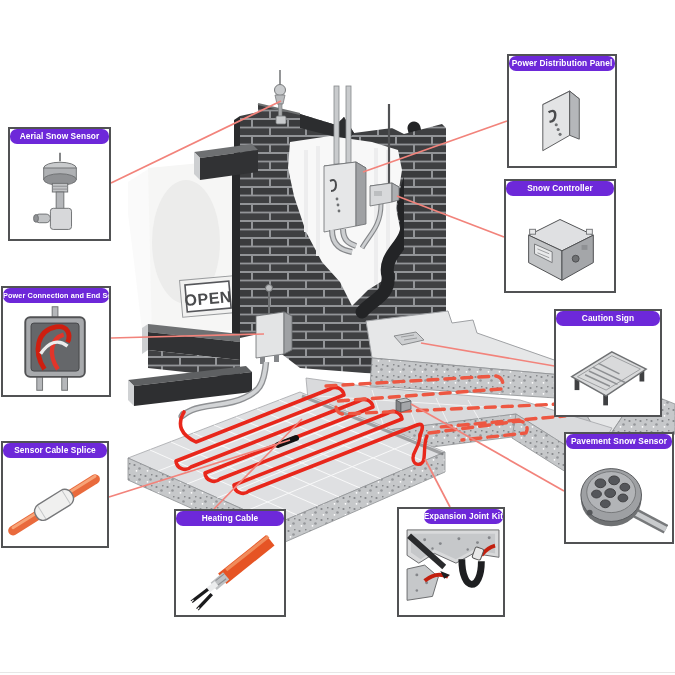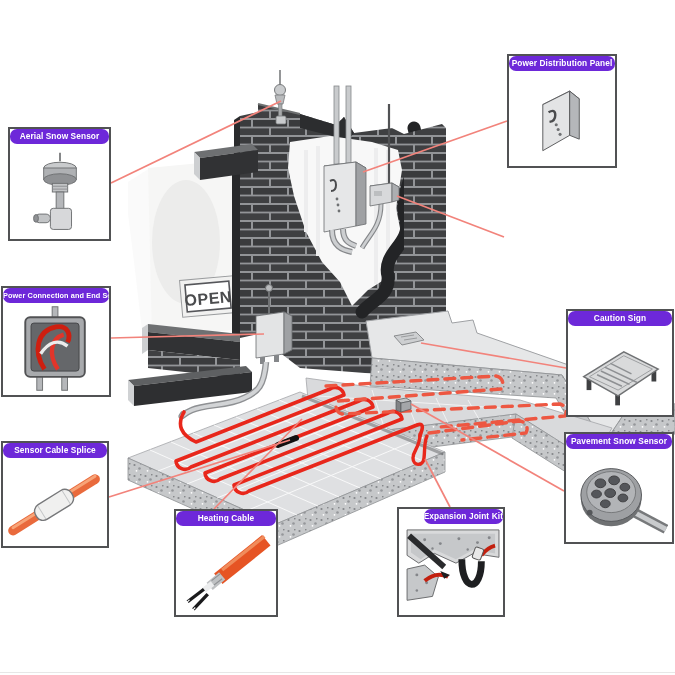--- a/index.html
+++ b/index.html
@@ -254,22 +254,39 @@
     <polygon points="30,30 58,16 58,62 30,78" fill="#e3e4e5" stroke="#595a5c"></polygon>
     <polygon points="58,16 68,24 68,66 58,62" fill="#b5b7ba" stroke="#595a5c"></polygon>
     <path d="M36,38 q7,-4 7,3 q0,6 -6,7" fill="none" stroke="#4a4b4d" stroke-width="2.5"></path>
     <circle cx="44" cy="51" r="1.6" fill="#6f7173"></circle>
     <circle cx="46" cy="56" r="1.6" fill="#6f7173"></circle>
     <circle cx="48" cy="61" r="1.6" fill="#6f7173"></circle>
   </svg>
       </div>
 </div>
 
-
-<div class="callout" style="left:566px;top:309px;width:108px;height:108px;">
+<div class="callout" style="left:504px;top:179px;width:112px;height:114px;">
+  <div class="hdr">Snow Controller</div>
+  <div class="art">
+        <svg width="98" height="90" viewBox="0 0 100 90">
+    <polygon points="18,36 50,20 84,36 52,52" fill="#dfe0e2" stroke="#4e4f51"></polygon>
+    <polygon points="18,36 52,52 52,82 18,64" fill="#c2c4c6" stroke="#4e4f51"></polygon>
+    <polygon points="52,52 84,36 84,64 52,82" fill="#a4a6a9" stroke="#4e4f51"></polygon>
+    <polygon points="24,45 42,53 42,64 24,55" fill="#e8e9ea" stroke="#77797b"></polygon>
+    <line x1="27" y1="50" x2="39" y2="55" stroke="#9a9c9e"></line>
+    <line x1="27" y1="54" x2="39" y2="59" stroke="#9a9c9e"></line>
+    <circle cx="66" cy="60" r="3.5" fill="#6f7173" stroke="#4e4f51"></circle>
+    <rect x="72" y="46" width="6" height="5" fill="#8e9093"></rect>
+    <rect x="19" y="30" width="6" height="5" fill="#e8e9ea" stroke="#77797b"></rect>
+    <rect x="77" y="30" width="6" height="5" fill="#e8e9ea" stroke="#77797b"></rect>
+  </svg>
+      </div>
+</div>
+
+<div class="callout" style="left:554px;top:309px;width:108px;height:108px;">
   <div class="hdr">Caution Sign</div>
   <div class="art">
         <svg width="96" height="84" viewBox="0 0 100 88">
     <rect x="15" y="52" width="5" height="12" fill="#3f4042"></rect>
     <rect x="45" y="68" width="5" height="12" fill="#3f4042"></rect>
     <rect x="83" y="44" width="5" height="11" fill="#3f4042"></rect>
     <rect x="53" y="26" width="4" height="9" fill="#3f4042"></rect>
     <polygon points="12,50 54,24 90,42 48,70" fill="#d9dadb" stroke="#707274" stroke-width="1.5"></polygon>
     <polygon points="18,50 54,28 84,42 48,64" fill="none" stroke="#9a9c9e"></polygon>
     <g stroke="#8e9093" stroke-width="1.6">
@@ -329,21 +346,21 @@
     <line x1="6" y1="71" x2="92" y2="17" stroke="#f7a478" stroke-width="3" stroke-linecap="round"></line>
     <g transform="rotate(-32 49 47)">
       <rect x="27" y="38" width="44" height="18" rx="8" fill="#f0f0ef" stroke="#77787a" stroke-width="1.5"></rect>
       <line x1="34" y1="39" x2="34" y2="55" stroke="#c2c4c6"></line>
       <line x1="64" y1="39" x2="64" y2="55" stroke="#c2c4c6"></line>
     </g>
   </svg>
       </div>
 </div>
 
-<div class="callout" style="left:174px;top:509px;width:104px;height:108px;">
+<div class="callout" style="left:174px;top:509px;width:112px;height:108px;">
   <div class="hdr">Heating Cable</div>
   <div class="art">
         <svg width="96" height="86" viewBox="0 0 100 88">
     <line x1="92" y1="12" x2="42" y2="52" stroke="#e65424" stroke-width="14"></line>
     <line x1="90" y1="8" x2="46" y2="43" stroke="#f08c5c" stroke-width="3.5"></line>
     <line x1="46" y1="49" x2="33" y2="60" stroke="#bfc1c3" stroke-width="10"></line>
     <line x1="44" y1="47" x2="35" y2="54" stroke="#8e9093" stroke-width="1.2"></line>
     <line x1="46" y1="52" x2="37" y2="59" stroke="#8e9093" stroke-width="1.2"></line>
     <line x1="36" y1="57" x2="27" y2="64" stroke="#ecedee" stroke-width="6"></line>
     <line x1="27" y1="63" x2="10" y2="76" stroke="#1a1a1c" stroke-width="3.5"></line>

